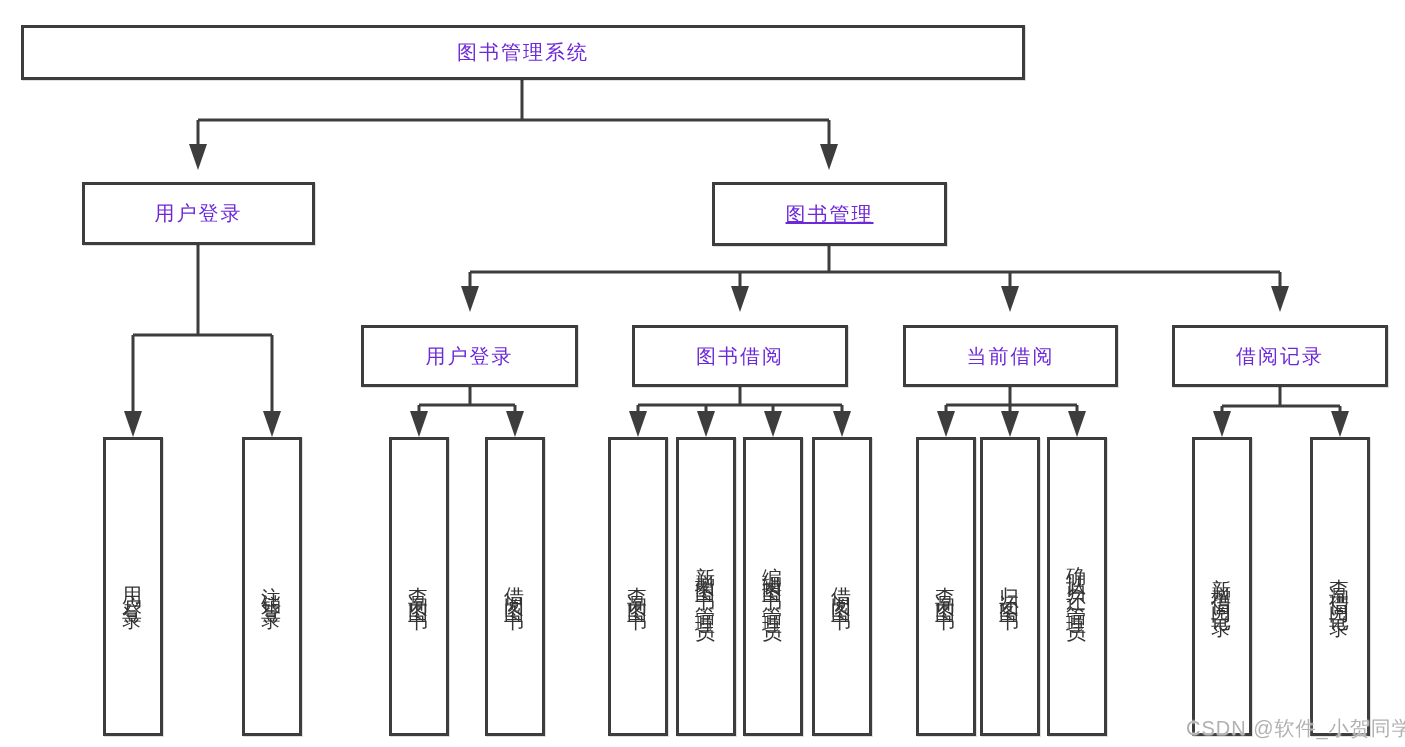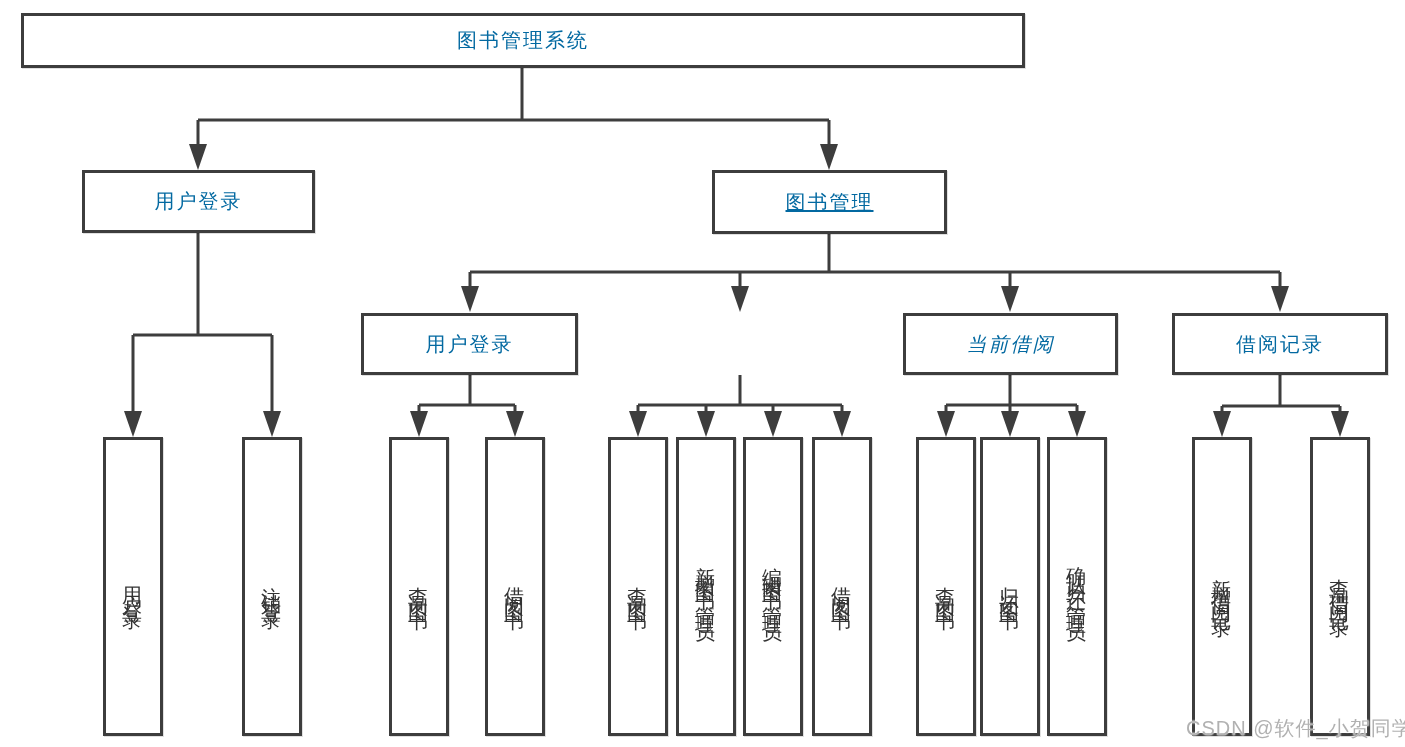--- a/index.html
+++ b/index.html
@@ -21,23 +21,24 @@
   }
   .node {
     position: absolute;
     border: 3px solid #3d3d3d;
     background: #ffffff;
     display: flex;
     align-items: center;
     justify-content: center;
     font-size: 20px;
     letter-spacing: 2px;
-    color: #0369a1;
+    color: #6d28d9;
     box-shadow: 1px 1px 0 rgba(0,0,0,0.12);
     white-space: nowrap;
+    margin-top: 12px;
   }
   .leaf {
     position: absolute;
     top: 437px;
     width: 60px;
     height: 299px;
     border: 3px solid #3d3d3d;
     background: #ffffff;
     writing-mode: vertical-rl;
     text-orientation: mixed;
@@ -98,21 +99,22 @@
       <polygon points="1331,411 1349,411 1340,437"></polygon>
     </g>
   </svg>
 
   <div class="node" style="left:21px; top:13px; width:1004px; height:55px;">图书管理系统</div>
 
   <div class="node" style="left:82px; top:170px; width:233px; height:63px;">用户登录</div>
   <div class="node" style="left:712px; top:170px; width:235px; height:64px;text-decoration:underline;">图书管理</div>
 
   <div class="node" style="left:361px; top:313px; width:217px; height:62px;">用户登录</div>
-  <div class="node" style="left:903px; top:313px; width:215px; height:62px;font-style:italic;">当前借阅</div>
+  <div class="node" style="left:632px; top:313px; width:216px; height:62px;">图书借阅</div>
+  <div class="node" style="left:903px; top:313px; width:215px; height:62px;">当前借阅</div>
   <div class="node" style="left:1172px; top:313px; width:216px; height:62px;">借阅记录</div>
 
   <div class="leaf" style="left:103px;">用户登录</div>
   <div class="leaf" style="left:242px;">注销登录</div>
 
   <div class="leaf" style="left:389px;">查询图书</div>
   <div class="leaf" style="left:485px;">借阅图书</div>
 
   <div class="leaf" style="left:608px;">查询图书</div>
   <div class="leaf" style="left:676px;">新增图书（管理员）</div>

